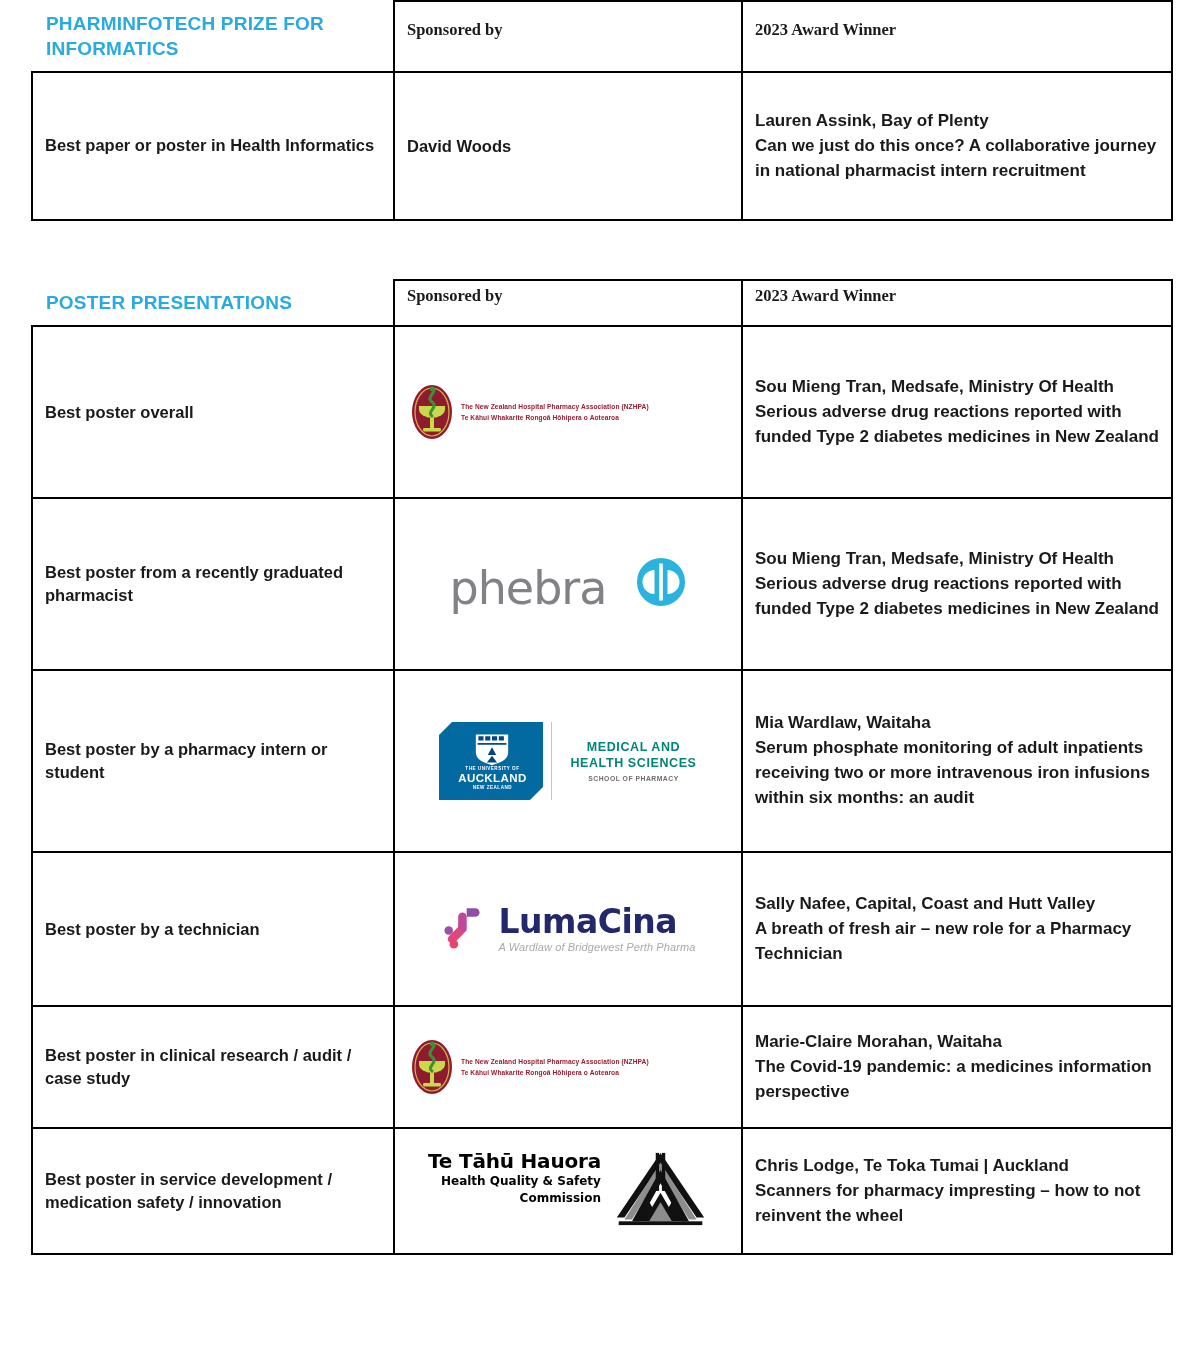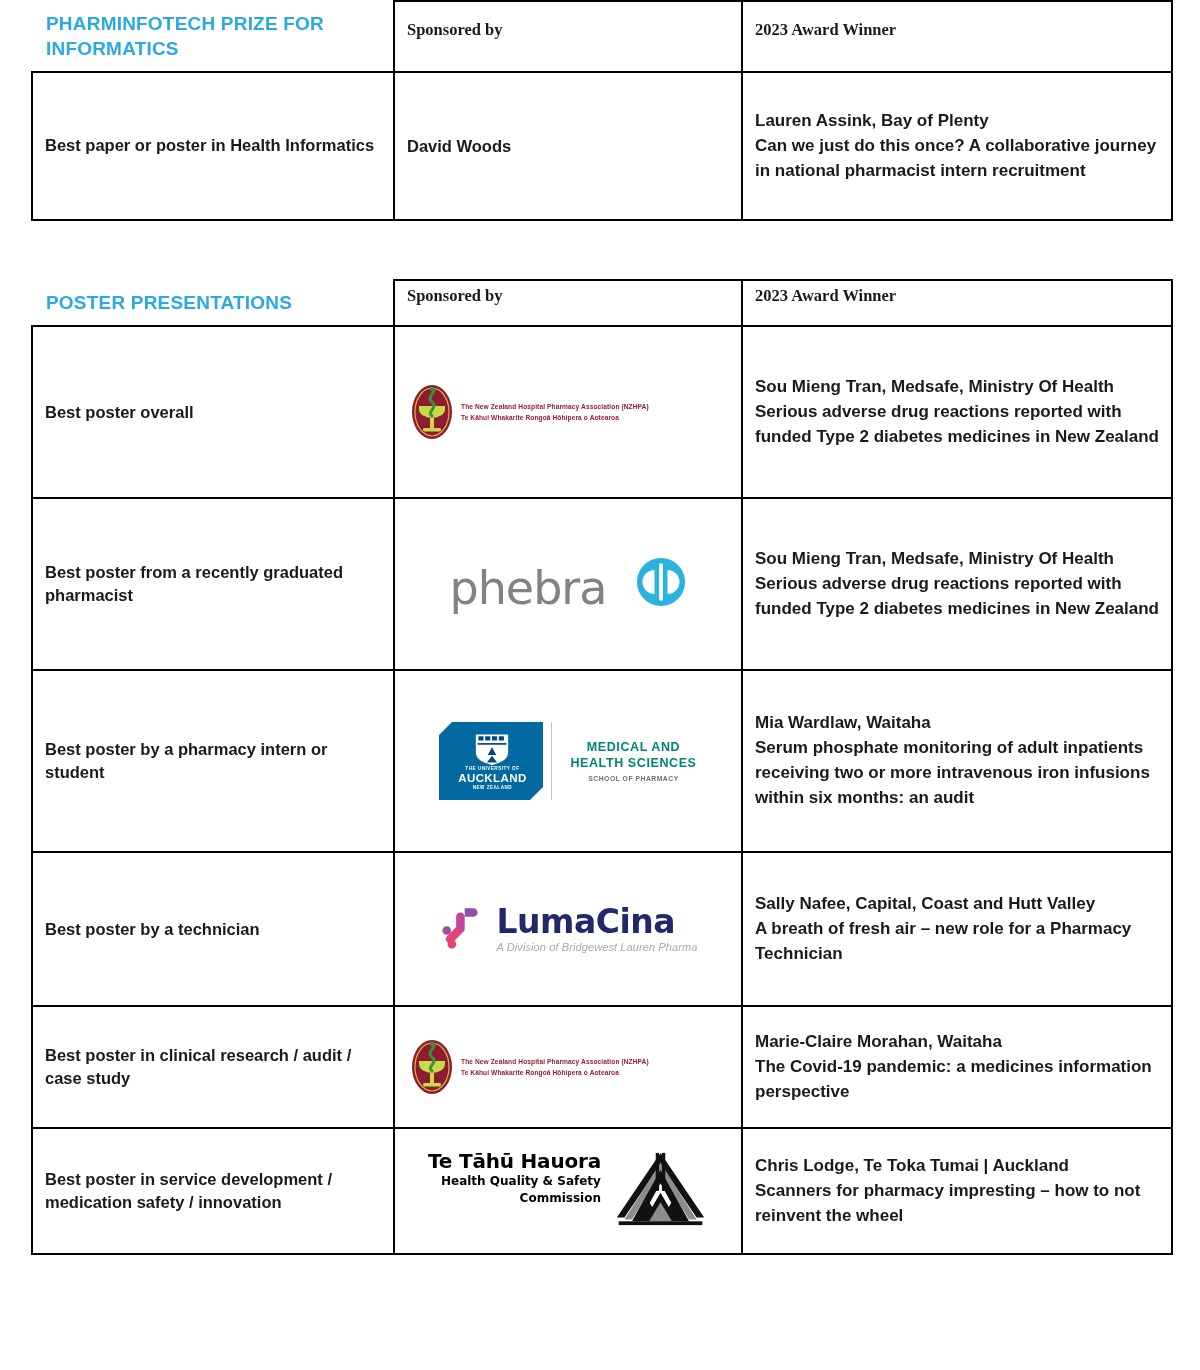--- a/index.html
+++ b/index.html
@@ -396,21 +396,21 @@
               <svg viewBox="0 0 56 60" width="48" height="52" aria-hidden="true">
                 <path d="M30 8 h10 a5 5 0 0 1 0 10 h-10 z" fill="#8E4FA8"></path>
                 <path d="M30 8 v24 a5 5 0 0 1 -10 0 v-14 a5 5 0 0 1 10 0 z" fill="#C0479B"></path>
                 <path d="M20 30 l-11 11 a5 5 0 0 0 7 7 l11 -11 z" fill="#E0457B"></path>
                 <circle cx="9" cy="34" r="5" fill="#9C4FA3"></circle>
                 <circle cx="15" cy="50" r="5" fill="#E8426A"></circle>
               </svg>
             </div>
             <div class="luma-text">
               <div class="luma-word">LumaCina</div>
-              <div class="luma-tag">A Division of Bridgewest Lauren Pharma</div>
+              <div class="luma-tag">A Wardlaw of Bridgewest Perth Pharma</div>
             </div>
           </div>
         </td>
         <td class="winner-cell">
           <div class="winner">Sally Nafee, Capital, Coast and Hutt Valley</div>
           <div class="winner">A breath of fresh air – new role for a Pharmacy Technician</div>
         </td>
       </tr>
 
       <tr>

